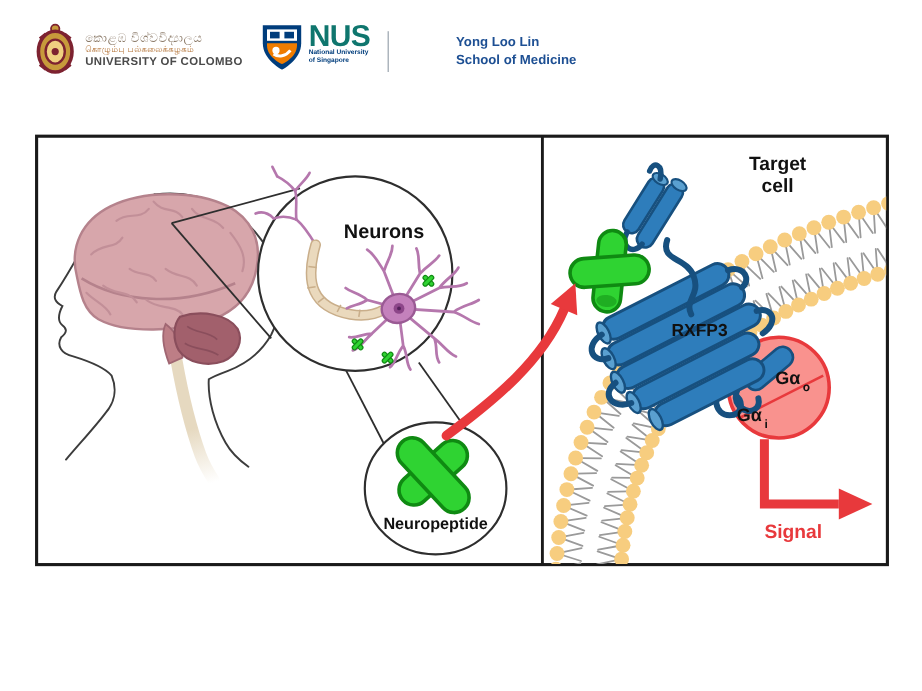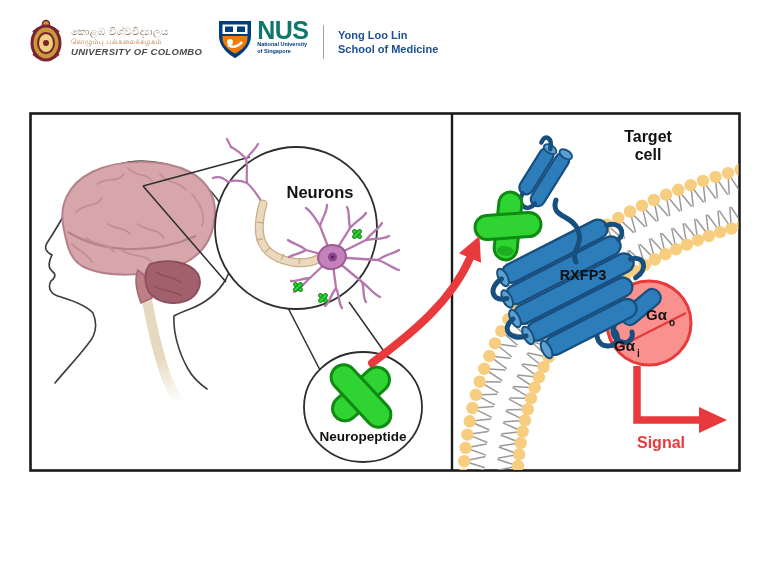--- a/index.html
+++ b/index.html
@@ -2,28 +2,28 @@
 <html><head>
 <meta charset="utf-8">
 <style>
   html,body{margin:0;padding:0;background:#fff;}
   body{width:768px;height:576px;position:relative;font-family:"Liberation Sans",sans-serif;overflow:hidden;}
   .header{position:absolute;left:28px;top:18px;display:flex;align-items:center;gap:10px;}
   .uoc-block{display:flex;align-items:center;gap:7px;}
   .uoc-text{display:flex;flex-direction:column;line-height:1.15;}
   .uoc-sinhala{font-size:10px;color:#8b7a68;letter-spacing:.5px;}
   .uoc-tamil{font-size:7px;color:#b5763b;letter-spacing:.3px;}
-  .uoc-en{font-size:9.5px;font-weight:bold;color:#4a4a4a;letter-spacing:.3px;margin-top:1px;font-style:italic;}
+  .uoc-en{font-size:9.5px;font-weight:bold;color:#4a4a4a;letter-spacing:.3px;margin-top:1px;}
   .nus-block{display:flex;align-items:flex-start;gap:5px;margin-left:6px;}
   .nus-text{display:flex;flex-direction:column;}
   .nus-acronym{font-size:25px;font-weight:800;color:#0f766e;line-height:.85;letter-spacing:-.5px;}
   .nus-sub{font-size:5.5px;color:#003d7c;line-height:1.2;font-weight:bold;}
   .v-divider{width:1.5px;height:34px;background:#9aa3ad;margin:0 4px;}
   .school-text{display:flex;flex-direction:column;line-height:1.3;}
-  .school-line{font-size:11px;font-weight:bold;color:#1d4f93;}
+  .school-line{font-size:11px;font-weight:bold;color:#1d4f93;margin-left:42px;}
   svg text{font-family:"Liberation Sans",sans-serif;}
   .fig-label{font-weight:bold;fill:#111;}
 </style>
 </head>
 <body>
 
 <div class="header">
   <div class="uoc-block">
     <span>
       <svg width="36" height="44" viewBox="0 0 36 44">

